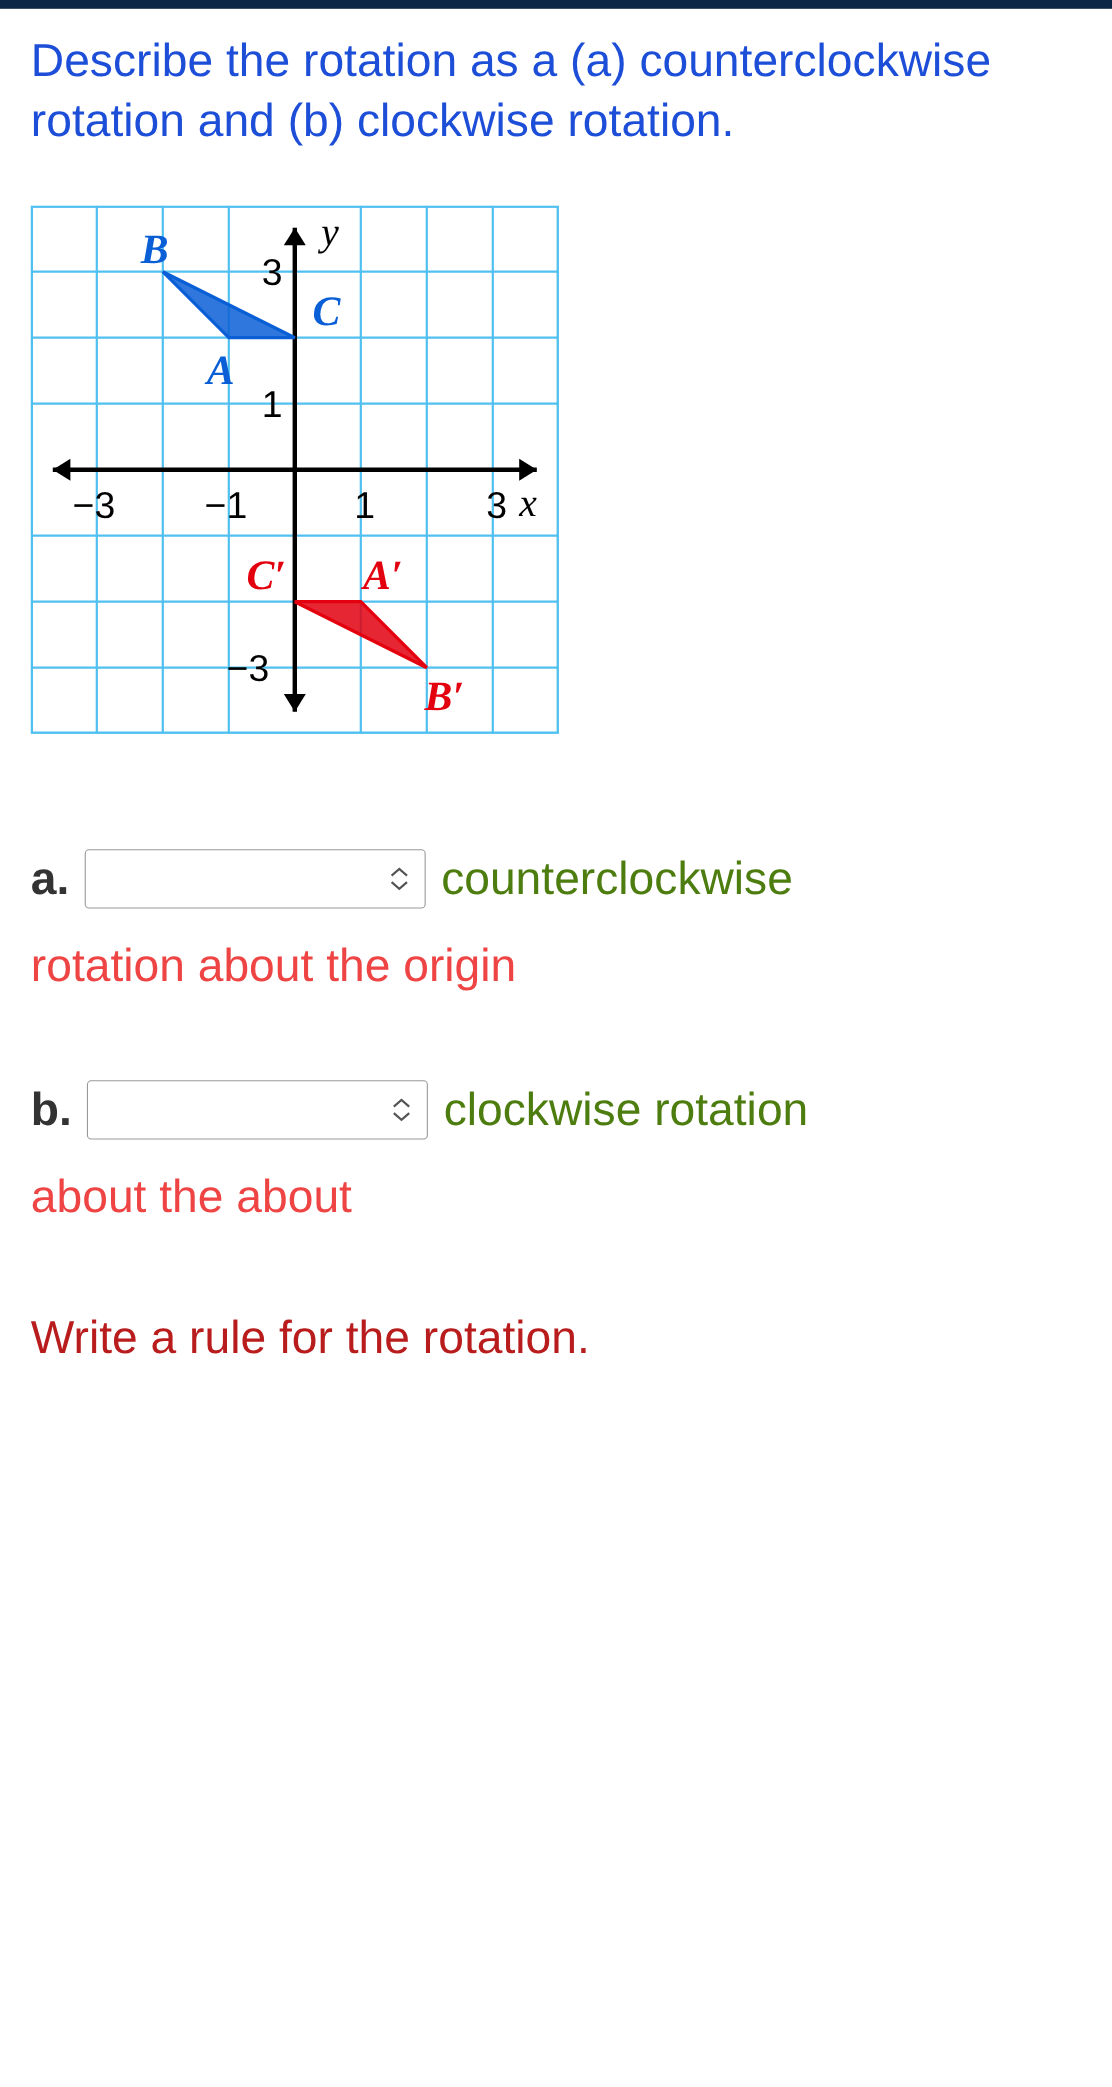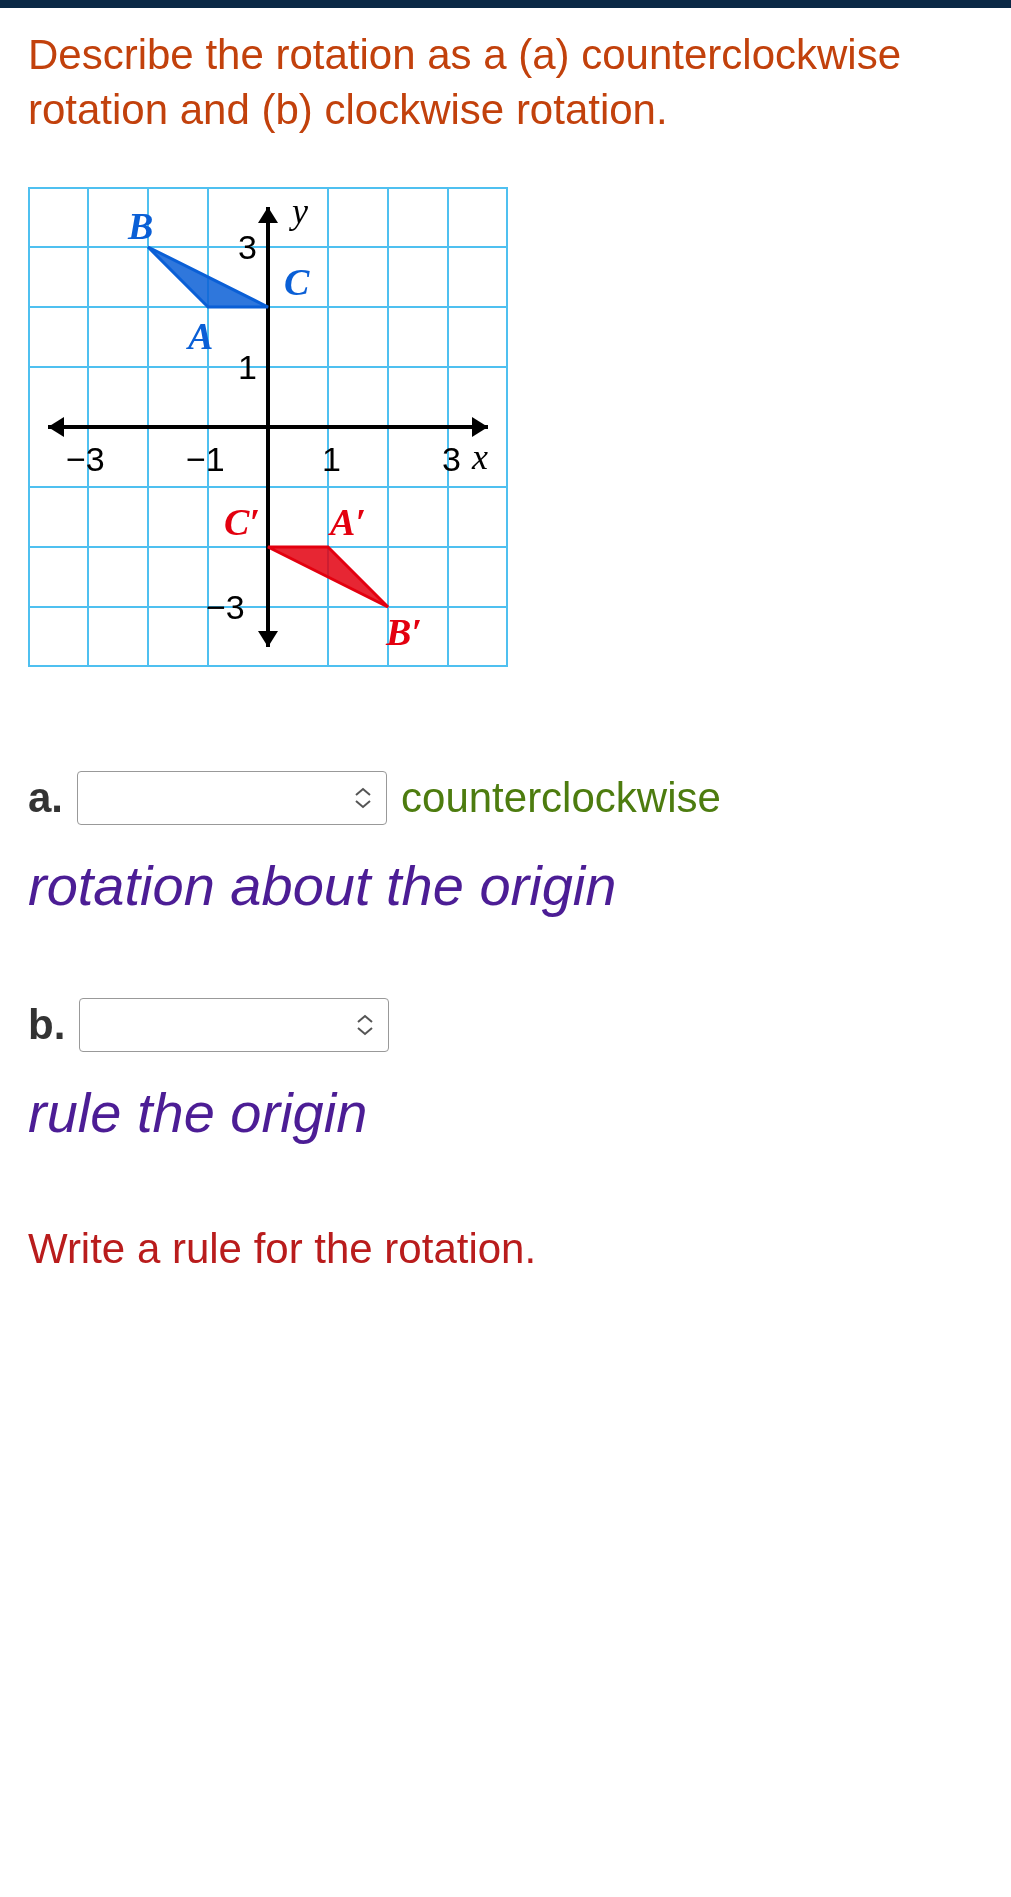--- a/index.html
+++ b/index.html
@@ -12,21 +12,21 @@
   .topbar {
     height: 8px;
     background: #0a2845;
   }
   .content {
     padding: 20px 28px;
   }
   .prompt {
     font-size: 42px;
     line-height: 1.3;
-    color: #c2410c;
+    color: #1d4ed8;
     margin-bottom: 50px;
   }
   .graph-wrap {
     margin-bottom: 100px;
   }
   .answer-row {
     display: flex;
     align-items: center;
     gap: 14px;
     margin-bottom: 28px;
@@ -54,24 +54,23 @@
     display: flex;
     flex-direction: column;
     gap: 2px;
   }
   .stepper-icon svg { display: block; }
   .trail-text {
     font-size: 42px;
     color: #4d7c0f;
   }
   .line-text {
-    font-size: 56px;
-    color: #4c1d95;
+    font-size: 42px;
+    color: #ef4444;
     margin-bottom: 80px;
-    font-style: italic;
   }
   .final-prompt {
     font-size: 42px;
     color: #b91c1c;
   }
 </style>
 </head>
 <body>
 
 <div class="topbar"></div>
@@ -157,18 +156,19 @@
     <div class="select-box">
       <span class="stepper-icon">
         <svg width="18" height="10" viewBox="0 0 18 10">
             <polyline points="2,8 9,2 16,8" fill="none" stroke="#555" stroke-width="2"></polyline>
           </svg>
         <svg width="18" height="10" viewBox="0 0 18 10">
             <polyline points="2,2 9,8 16,2" fill="none" stroke="#555" stroke-width="2"></polyline>
           </svg>
       </span>
     </div>
+    <span class="trail-text">clockwise rotation</span>
   </div>
-  <p class="line-text">rule the origin</p>
+  <p class="line-text">about the about</p>
 
   <p class="final-prompt">Write a rule for the rotation.</p>
 
 </div>
 
 </body></html>

